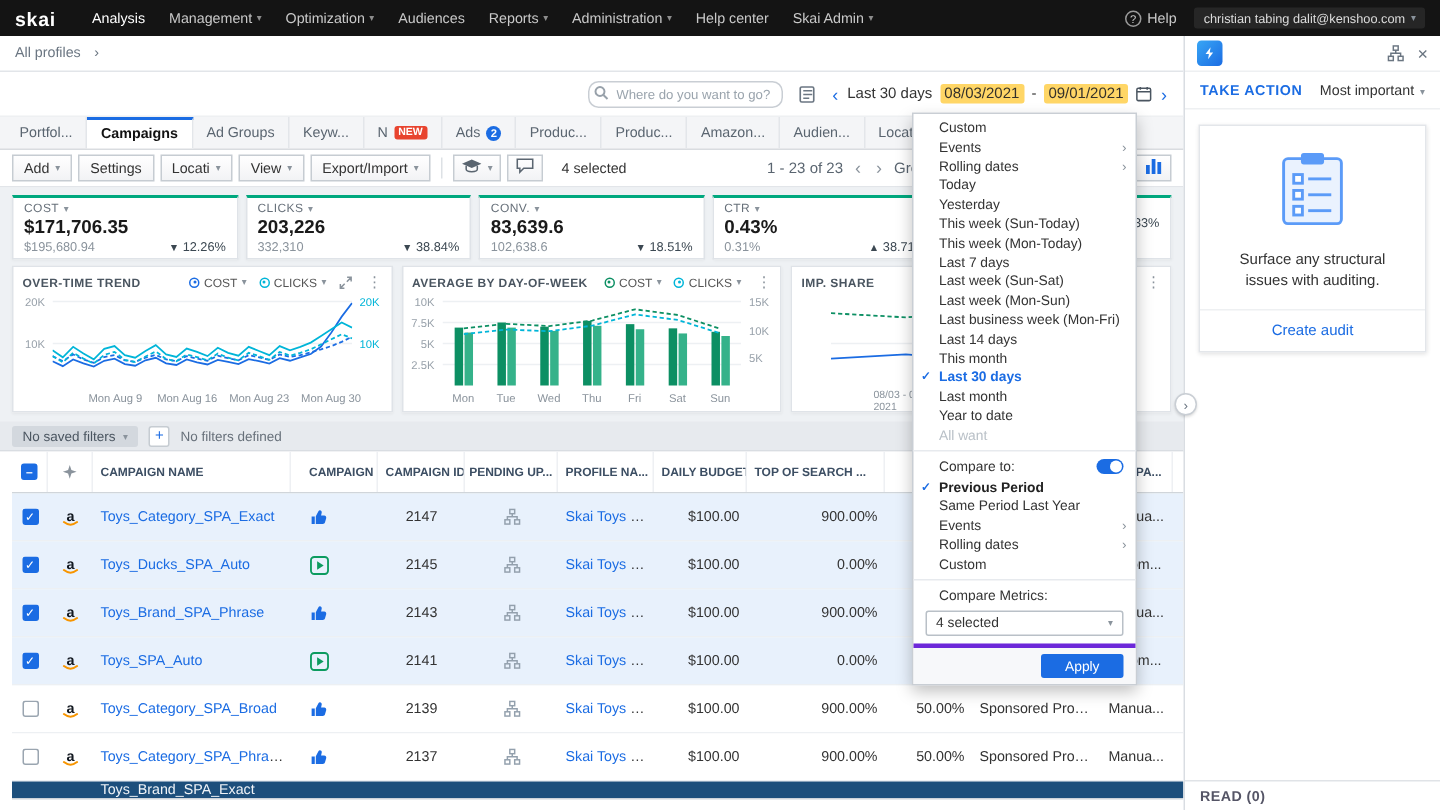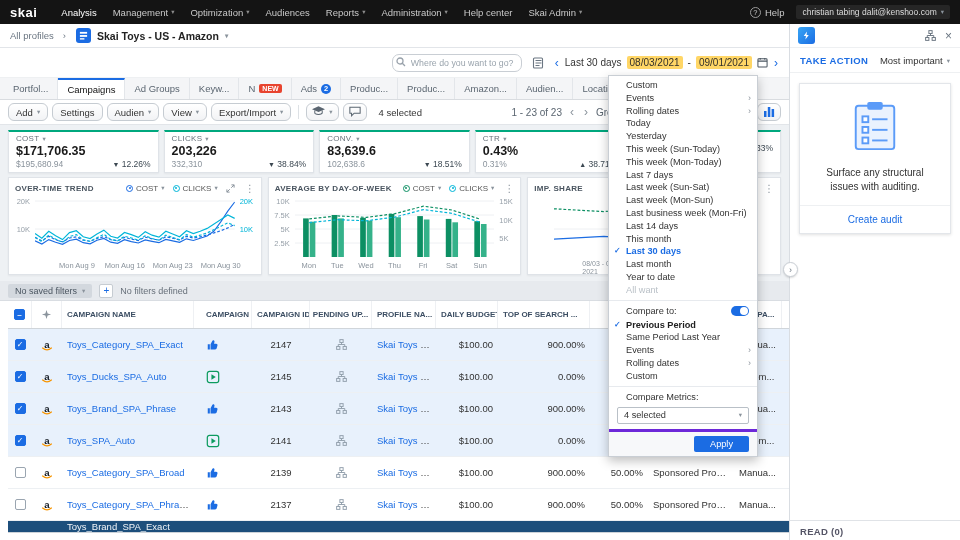--- a/index.html
+++ b/index.html
@@ -38,27 +38,27 @@
 .search-box input::placeholder{color:#9aa4ad}
 .search-icon{position:absolute;left:4px;top:3.5px}
 .mini-icon{display:inline-flex;cursor:pointer}
 .date-ctl{display:flex;align-items:center;gap:5px;white-space:nowrap}
 .date-chip{background:#ffd666;padding:1px 3px;border-radius:2px;color:#33302a}
 .chev{color:#1b6ce3;font-size:12px;cursor:pointer;line-height:1;padding:0 1px}
 
 
 .tabs{height:22px;background:#f4f5f7;display:flex;border-bottom:1px solid #d9dce0;padding-left:4px;flex:none;overflow:hidden}
 .tab{display:flex;align-items:center;gap:4px;padding:0 9px;font-size:9.5px;color:#5a6570;border-right:1px solid #e3e6ea;cursor:pointer;white-space:nowrap}
-.tab.active{background:#fff;color:#111;font-weight:normal;border-top:2px solid #1b6ce3}
+.tab.active{background:#fff;color:#111;font-weight:bold;border-top:2px solid #1b6ce3}
 .badge{font-size:7px;font-weight:bold;color:#fff;border-radius:2px;padding:1px 3px;line-height:1}
 .badge.round{border-radius:50%;width:10px;height:10px;display:inline-flex;align-items:center;justify-content:center;font-size:7.5px;padding:0}
 
 
 .toolbar{height:25px;background:#fff;display:flex;align-items:center;gap:4px;padding:0 8px;border-bottom:1px solid #e2e5e9;flex:none}
-.tb-btn{height:18px;display:inline-flex;align-items:center;gap:4px;border:1px solid #c6ccd2;border-radius:6px;background:linear-gradient(#fff,#f2f3f5);padding:0 7px;font-size:9.5px;color:#333;cursor:pointer;white-space:nowrap;font-family:inherit}
+.tb-btn{height:18px;display:inline-flex;align-items:center;gap:4px;border:1px solid #c6ccd2;border-radius:0;background:linear-gradient(#fff,#f2f3f5);padding:0 7px;font-size:9.5px;color:#333;cursor:pointer;white-space:nowrap;font-family:inherit}
 .tb-icon{padding:0 5px}
 .tb-sep{width:1px;height:14px;background:#dde1e5;margin:0 3px}
 .sel-count{font-size:9.5px;color:#333;margin-left:8px;white-space:nowrap}
 .toolbar-right{margin-left:auto;display:flex;align-items:center;gap:6px;color:#5a6570;white-space:nowrap}
 .group-by{min-width:155px;overflow:hidden;color:#5a6570}
 .pg-btn{color:#8a939c;font-size:12px;cursor:pointer;padding:0 2px;line-height:1}
 
 
 .metrics{display:flex;gap:5px;padding:5px 8px 4px;background:#eef1f4;flex:none}
 .metric-card{flex:1;background:#fff;border:1px solid #dfe3e8;border-top:2px solid #00a87e;box-shadow:0 1px 2px rgba(0,0,0,.05);padding:2px 7px 3px;min-width:0;overflow:hidden}
@@ -205,31 +205,20 @@
 
 <div class="main-row">
 
   <div class="main">
 
     <div class="subbar">
       <span class="all-profiles">
           <span>All profiles</span>
           <span>›</span>
         </span>
-      <span class="profile-chip">
-        <span class="profile-icon">
-            <svg width="9" height="9" viewBox="0 0 10 10">
-              <rect x="1" y="1" width="8" height="2" fill="#fff"></rect>
-              <rect x="1" y="4.5" width="8" height="2" fill="#fff"></rect>
-              <rect x="1" y="8" width="5" height="1.5" fill="#fff"></rect>
-            </svg>
-          </span>
-        <span>Skai Toys - US - Amazon</span>
-        <span class="caret">▾</span>
-      </span>
     </div>
 
     <div class="search-row">
       <span class="search-box">
         <span class="search-icon"><svg width="10" height="10" viewBox="0 0 10 10" fill="none" stroke="#98a1aa" stroke-width="1.3">
               <circle cx="4" cy="4" r="3"></circle>
               <path d="M6.3 6.3 9 9"></path>
             </svg></span>
         <input type="text" placeholder="Where do you want to go?" style="">
       </span>
@@ -298,21 +287,21 @@
 
     <div class="toolbar">
       <button class="tb-btn">
           <span>Add</span>
           <span class="caret">▾</span>
         </button>
       <button class="tb-btn">
           <span>Settings</span>
         </button>
       <button class="tb-btn">
-          <span>Audien</span>
+          <span>Locati</span>
           <span class="caret">▾</span>
         </button>
       <button class="tb-btn">
           <span>View</span>
           <span class="caret">▾</span>
         </button>
       <button class="tb-btn">
           <span>Export/Import</span>
           <span class="caret">▾</span>
         </button>

